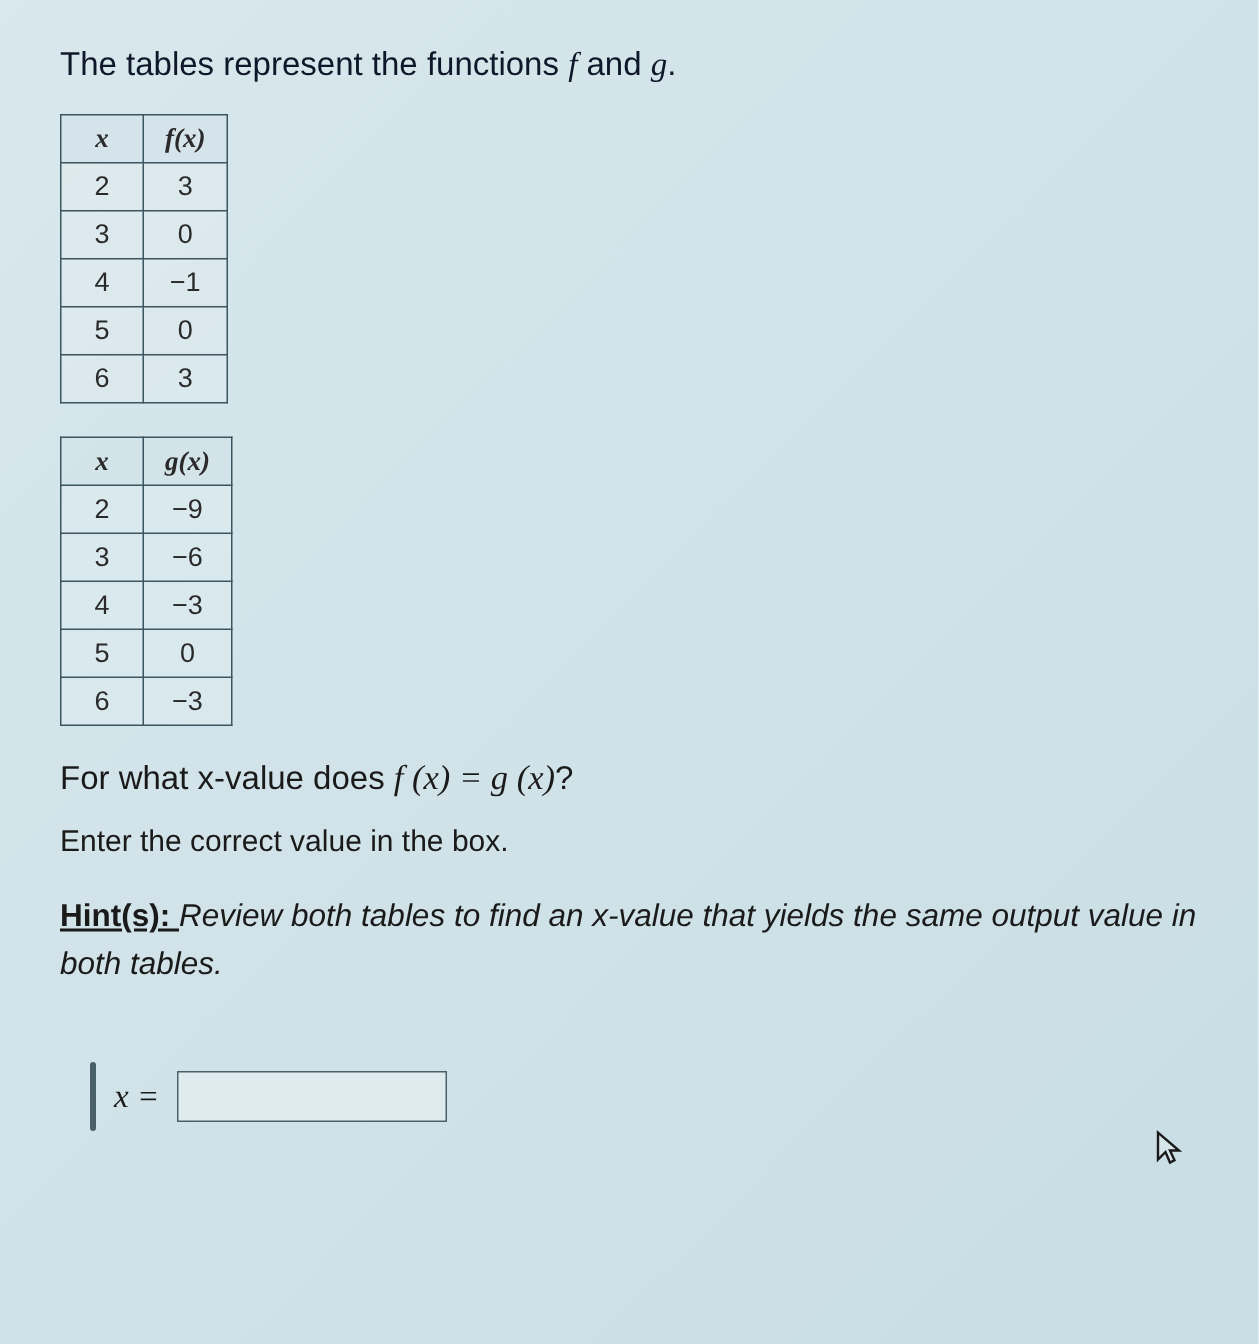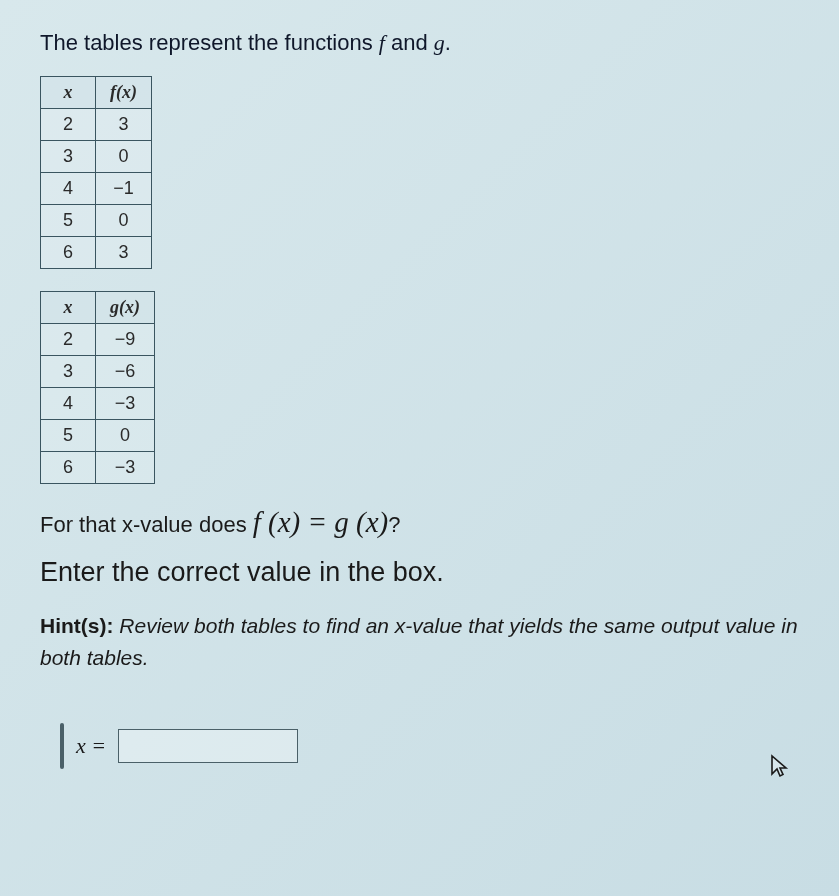--- a/index.html
+++ b/index.html
@@ -46,35 +46,36 @@
     }
     .question-text {
       font-size: 22px;
       margin-top: 10px;
       margin-bottom: 18px;
       color: #1a1a1a;
     }
     .math-expr {
       font-family: 'Times New Roman', serif;
       font-style: italic;
-      font-size: 29px;
+      font-size: 23px;
     }
     .instruction-text {
-      font-size: 27px;
+      font-size: 20px;
       margin-bottom: 22px;
       color: #1a1a1a;
     }
     .hint-section {
       font-size: 21px;
       line-height: 1.5;
       margin-bottom: 50px;
       color: #1a1a1a;
     }
     .hint-label {
       font-weight: bold;
+      text-decoration: underline;
     }
     .hint-body {
       font-style: italic;
     }
     .answer-row {
       display: flex;
       align-items: center;
       gap: 12px;
       margin-left: 20px;
     }
@@ -170,21 +171,21 @@
         <td>0</td>
       </tr>
     <tr>
         <td>6</td>
         <td>−3</td>
       </tr>
   </tbody>
 </table>
 
 <p class="question-text">
-  <span>For that x-value does </span><span class="math-expr">f (x) = g (x)</span><span>?</span>
+  <span>For what x-value does </span><span class="math-expr">f (x) = g (x)</span><span>?</span>
 </p>
 
 <p class="instruction-text">Enter the correct value in the box.</p>
 
 <p class="hint-section">
   <span class="hint-label">Hint(s): </span><span class="hint-body">Review both tables to find an x-value that yields the same output value in both tables.</span>
 </p>
 
 <div class="answer-row">
   <div class="answer-bar"></div>

